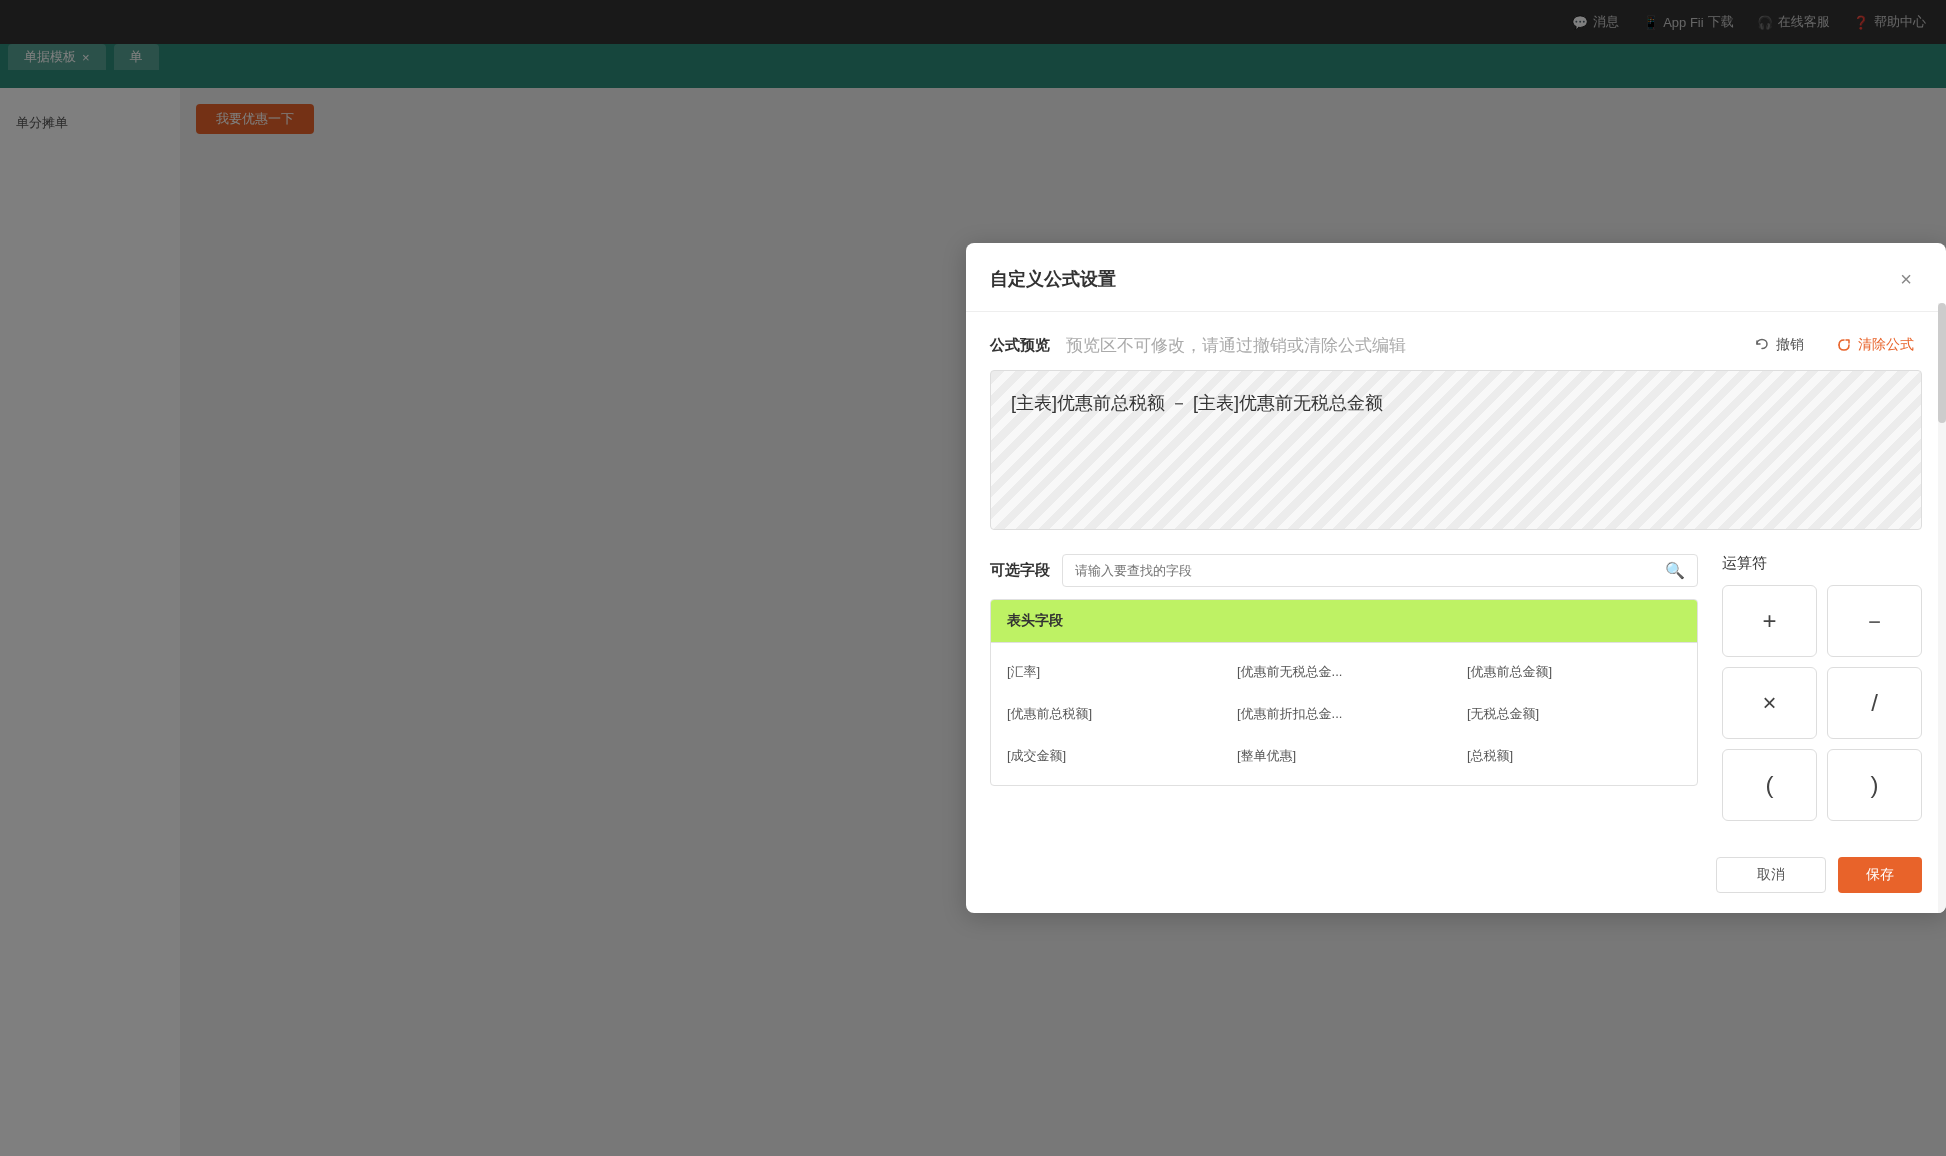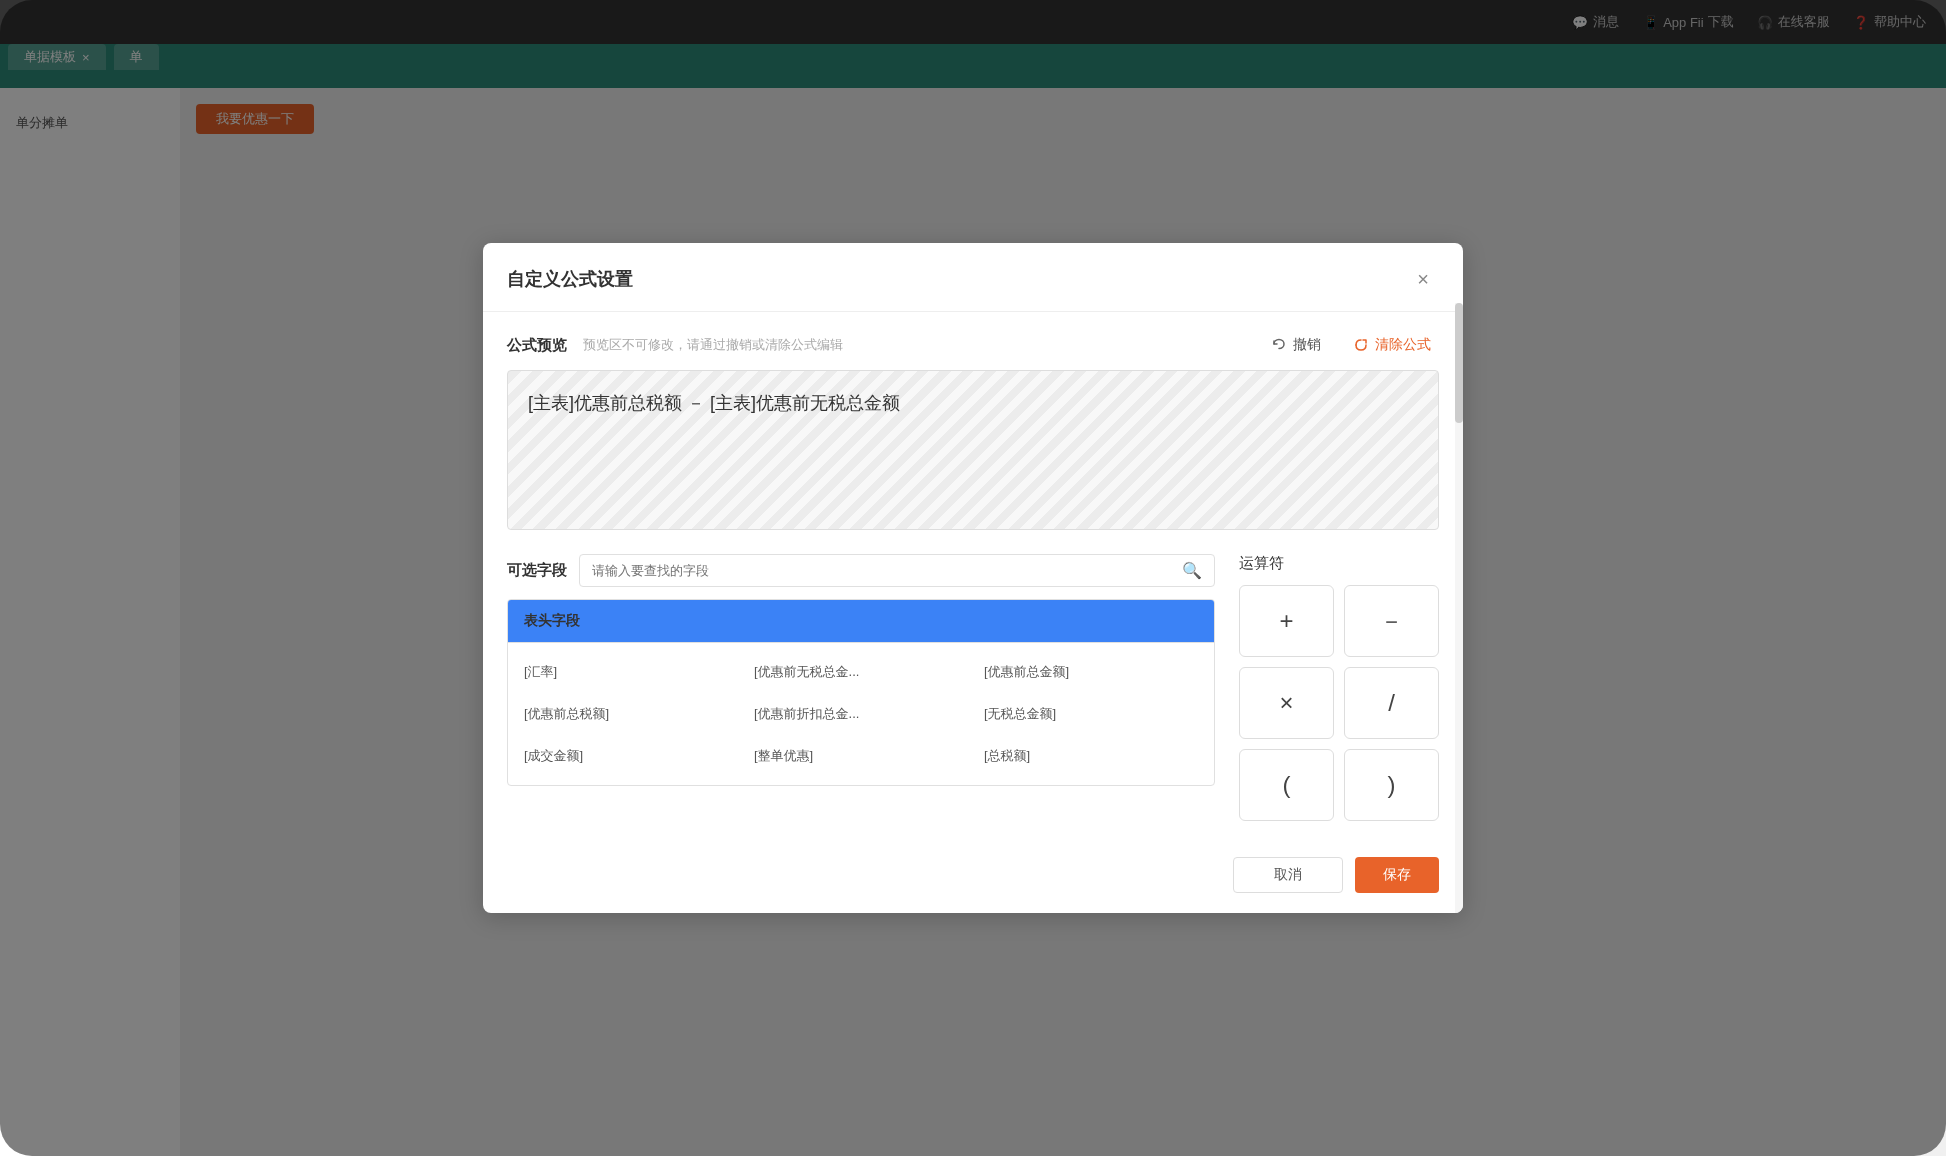--- a/index.html
+++ b/index.html
@@ -103,23 +103,22 @@
       margin-bottom: 12px;
     }
 
     
     .modal-overlay {
       position: absolute;
       top: 0; left: 0; right: 0; bottom: 0;
       background: rgba(0,0,0,0.5);
       display: flex;
       align-items: center;
-      justify-content: center;
+      justify-content: flex-end;
       z-index: 100;
-      border-radius: 32px;
     }
 
     
     .modal {
       background: #fff;
       border-radius: 8px;
       width: 980px;
       max-height: 860px;
       position: relative;
       padding: 0;
@@ -167,21 +166,21 @@
     }
 
     .section-label {
       font-size: 15px;
       font-weight: 600;
       color: #333;
       white-space: nowrap;
     }
 
     .section-hint {
-      font-size: 13px;
+      font-size: 17px;
       color: #aaa;
     }
 
     .section-actions {
       margin-left: auto;
       display: flex;
       gap: 16px;
     }
 
     .action-btn {
@@ -272,21 +271,21 @@
     
     .fields-table {
       border: 1px solid #e0e0e0;
       border-radius: 4px;
       overflow: hidden;
       max-height: 290px;
       overflow-y: auto;
     }
 
     .fields-table-header {
-      background: #3b82f6;
+      background: #bef264;
       padding: 12px 16px;
       font-size: 14px;
       font-weight: 600;
       color: #333;
       border-bottom: 1px solid #e0e0e0;
     }
 
     .fields-grid {
       display: grid;
       grid-template-columns: 1fr 1fr 1fr;

